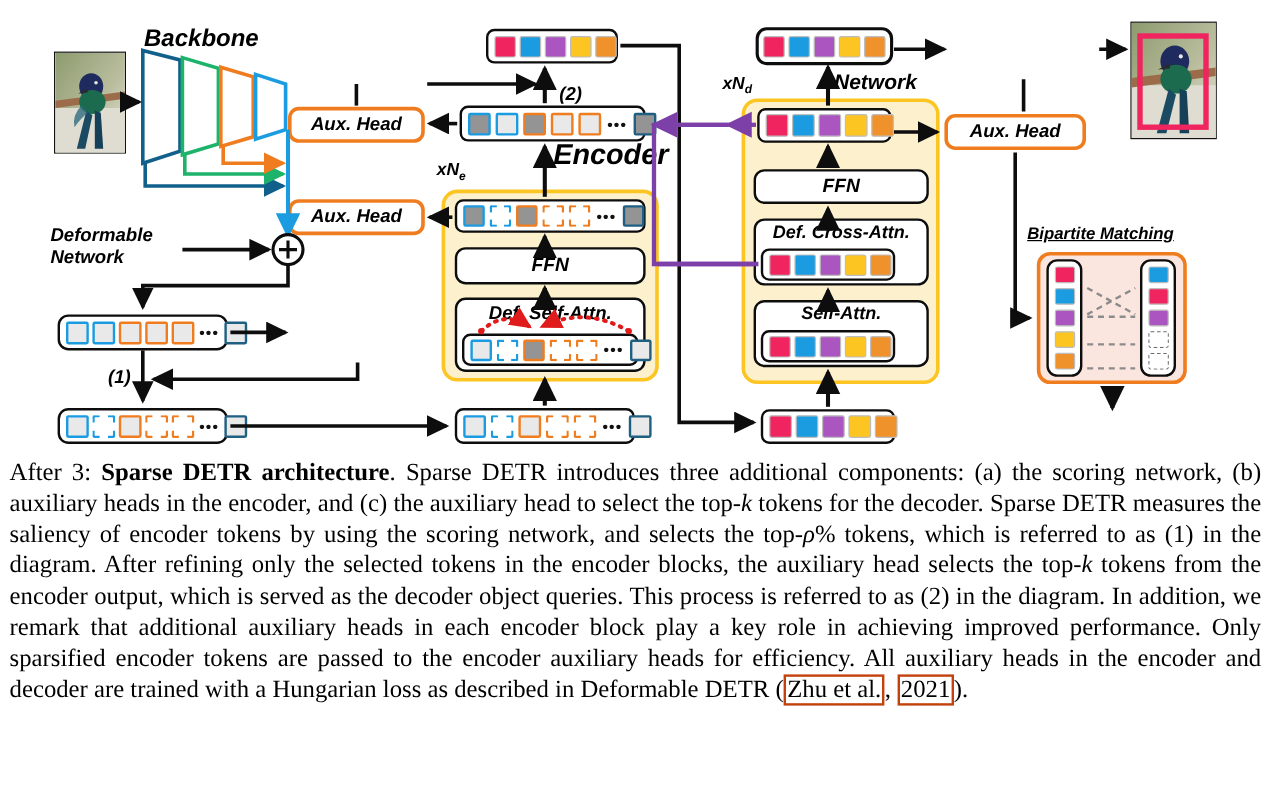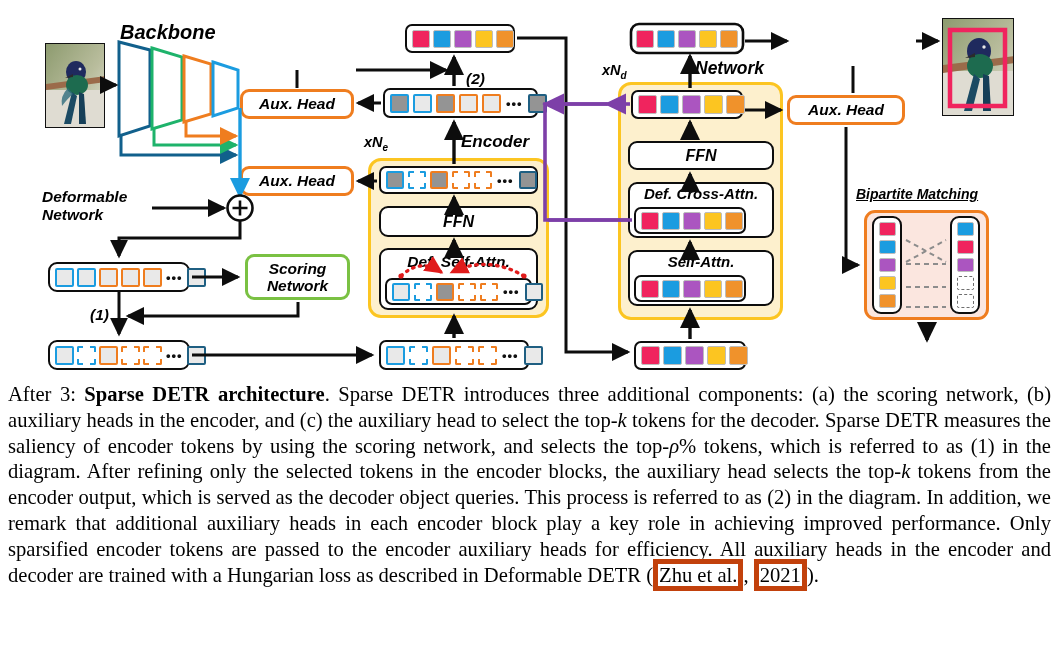--- a/index.html
+++ b/index.html
@@ -3,21 +3,21 @@
 <meta charset="utf-8">
 <style>
   html,body{margin:0;padding:0;background:#fff;}
   body{width:1059px;height:664px;font-family:"Liberation Sans",sans-serif;color:#000;}
   #root{position:relative;width:1059px;height:664px;overflow:hidden;}
   #diagram{position:absolute;left:0;top:0;width:925px;height:378px;}
   #caption{position:absolute;left:8px;top:382px;width:1043px;
     font-family:"Liberation Serif",serif;font-size:20.6px;line-height:25.8px;
     text-align:justify;color:#000;}
   #caption b{font-weight:bold;}
-  .cite{border:5px solid #c2410c;padding:0 1px;}
+  .cite{border:2px solid #c2410c;padding:0 1px;}
   .it{font-style:italic;}
 
   
   .rbox{position:absolute;box-sizing:border-box;display:flex;align-items:center;
     justify-content:center;text-align:center;background:#fff;border-radius:9px;
     font-style:italic;font-weight:bold;color:#000;line-height:1.1;}
   .rbox.orange{border:3px solid #ef7d1f;}
   .rbox.green{border:3px solid #7ac143;}
   .rbox.black{border:2.6px solid #0d0d0d;}
 
@@ -95,30 +95,26 @@
     <div class="strip" id="strip-sparsified" style="left: 48px; top: 340px; width: 142px; height: 30px; gap: 3px;">
         <span class="tok" style="width: 19px; height: 19px; background: rgb(233, 233, 233); border: 2.4px solid rgb(27, 156, 224); border-radius: 2px;"></span>
         <span class="tok" style="width: 19px; height: 19px; background: transparent; border: 2.4px dashed rgb(27, 156, 224); border-radius: 2px;"></span>
         <span class="tok" style="width: 19px; height: 19px; background: rgb(233, 233, 233); border: 2.4px solid rgb(239, 125, 31); border-radius: 2px;"></span>
         <span class="tok" style="width: 19px; height: 19px; background: transparent; border: 2.4px dashed rgb(239, 125, 31); border-radius: 2px;"></span>
         <span class="tok" style="width: 19px; height: 19px; background: transparent; border: 2.4px dashed rgb(239, 125, 31); border-radius: 2px;"></span>
         <span class="dots">•••</span>
         <span class="tok" style="width: 19px; height: 19px; background: rgb(233, 233, 233); border: 2.4px solid rgb(31, 95, 130); border-radius: 2px;"></span>
       </div>
 
-    <div class="rbox green" style="left:245px;top:254px;width:105px;height:46px;flex-direction:column;font-size:15.5px;">
-      <span>Scoring</span>
-      <span>Network</span>
-    </div>
 
     <div class="lbl" style="left:90px;top:306px;font-size:15.5px;">(1)</div>
 
     <div class="panel" style="left:368px;top:158px;width:181px;height:160px;"></div>
 
-    <div class="lbl" style="left:461px;top:132px;font-size:17px;">Encoder</div>
+    <div class="lbl" style="left:461px;top:116px;font-size:24px;">Encoder</div>
     <div class="lbl" style="left:364px;top:134px;font-size:14.5px;">
       <span>xN</span><sub style="font-size:10px;">e</sub>
     </div>
 
     <div class="strip thin" id="strip-enc-block-out" style="left: 379px; top: 166px; width: 159px; height: 28px; gap: 4px;">
         <span class="tok" style="width: 18px; height: 18px; background: rgb(148, 148, 148); border: 2.4px solid rgb(27, 156, 224); border-radius: 2px;"></span>
         <span class="tok" style="width: 18px; height: 18px; background: transparent; border: 2.4px dashed rgb(27, 156, 224); border-radius: 2px;"></span>
         <span class="tok" style="width: 18px; height: 18px; background: rgb(148, 148, 148); border: 2.4px solid rgb(239, 125, 31); border-radius: 2px;"></span>
         <span class="tok" style="width: 18px; height: 18px; background: transparent; border: 2.4px dashed rgb(239, 125, 31); border-radius: 2px;"></span>
         <span class="tok" style="width: 18px; height: 18px; background: transparent; border: 2.4px dashed rgb(239, 125, 31); border-radius: 2px;"></span>

